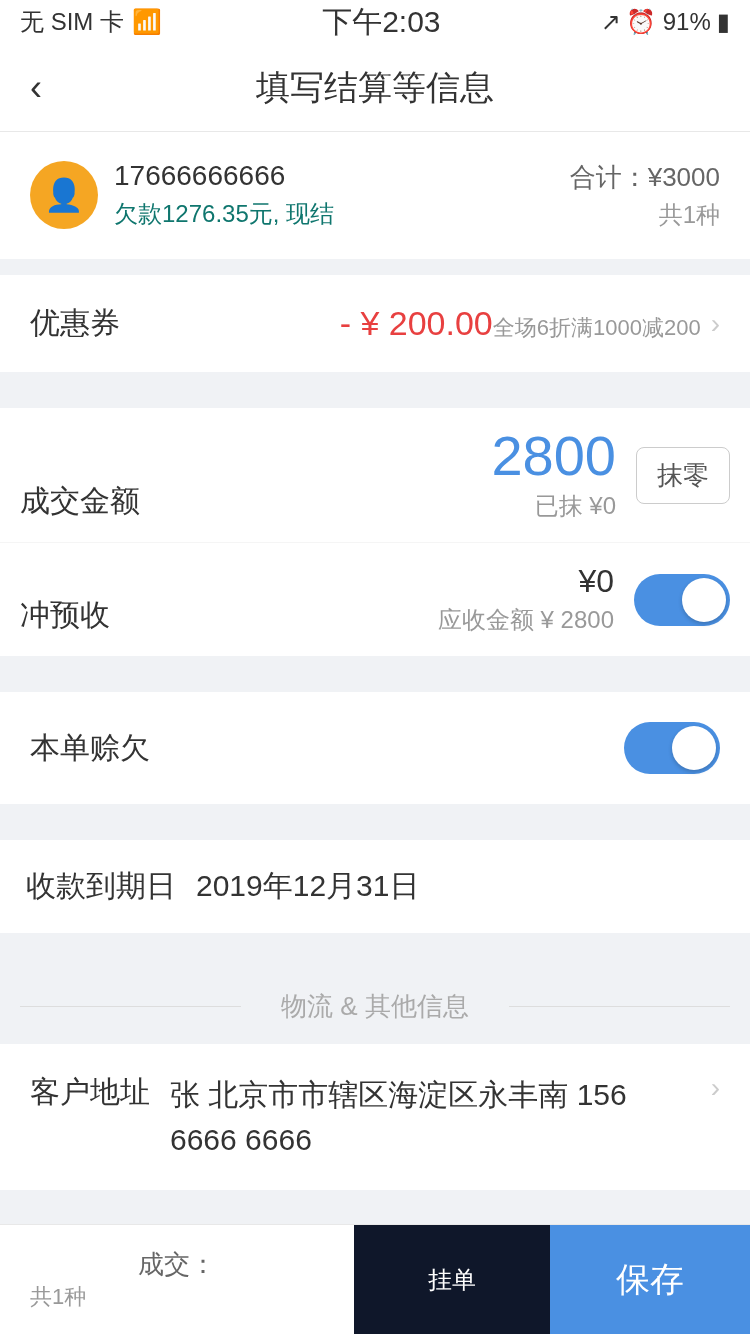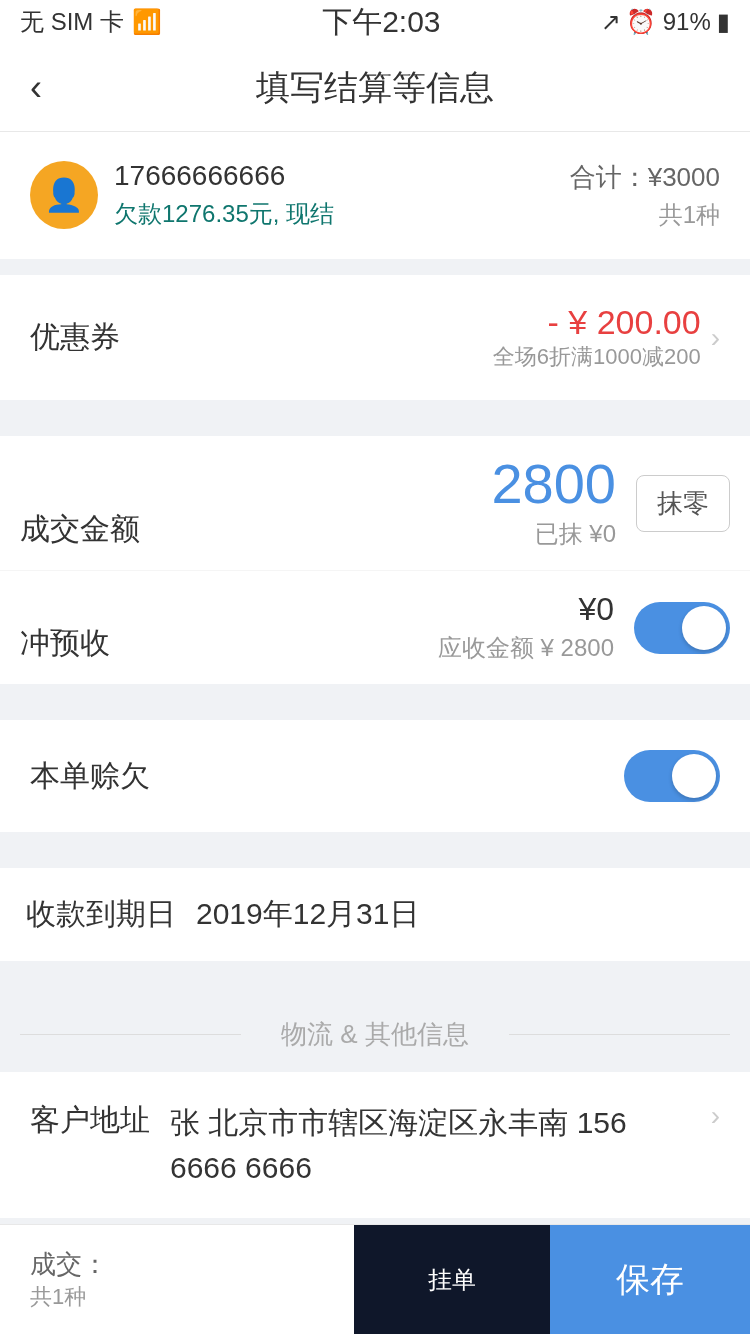--- a/index.html
+++ b/index.html
@@ -93,21 +93,21 @@
       padding: 28px 30px;
       display: flex;
       align-items: center;
       justify-content: space-between;
       margin-bottom: 16px;
     }
     .coupon-label { font-size: 30px; color: #333; }
     .coupon-right { display: flex; align-items: center; gap: 10px; }
     .coupon-discount { font-size: 34px; font-weight: 500; color: #e84040; }
     .coupon-desc { font-size: 22px; color: #999; text-align: right; }
-    .coupon-desc-wrap { display: flex; flex-direction: column; align-items: flex-end; }
+    .coupon-desc-wrap { display: flex; flex-direction: row; align-items: flex-end; }
     .chevron-icon { color: #ccc; font-size: 28px; }
 
     
     .section-divider {
       height: 20px;
       background: #f0f2f5;
     }
 
     
     .form-section {
@@ -269,21 +269,21 @@
       height: 110px;
       background: #4a90e2;
       display: flex;
       align-items: center;
       justify-content: center;
       font-size: 34px;
       color: #fff;
       cursor: pointer;
       flex-shrink: 0;
     }
-    .bottom-deal-row { display: flex; align-items: flex-end; }
+    .bottom-deal-row { display: flex; align-items: center; flex-direction: column; }
   </style>
 </head>
 <body>
 
 <div class="status-bar">
   <div class="status-left">
     <span>无 SIM 卡</span>
     <span>📶</span>
   </div>
   <div class="status-center">下午2:03</div>

